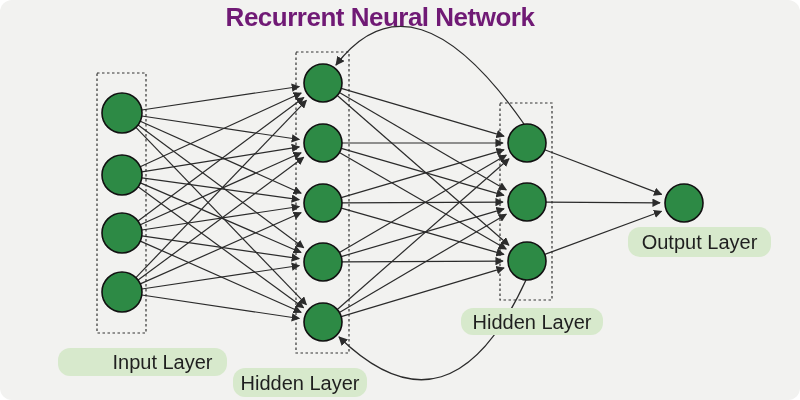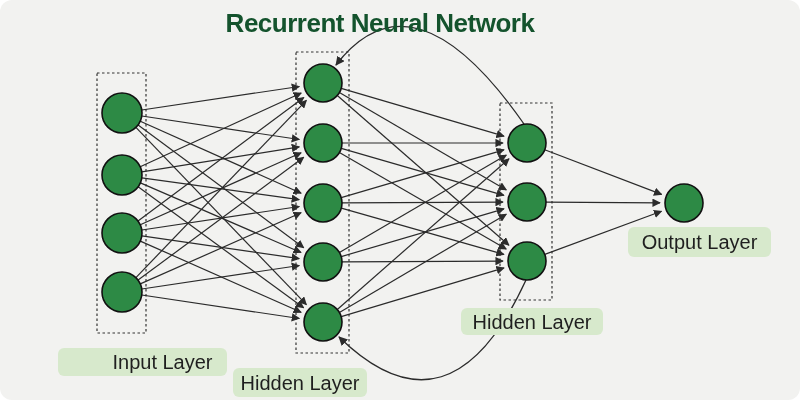--- a/index.html
+++ b/index.html
@@ -6,28 +6,28 @@
     --bg:#f2f2f0; --node-fill:#2d8a45; --node-stroke:#111111;
     --edge:#2b2b2b; --box:#333333; --pill-bg:#d7e9cc; --pill-text:#1f1f1f;
   }
   html,body{margin:0;padding:0;background:#ffffff;}
   .stage{
     position:relative; width:800px; height:400px;
     background:var(--bg); border-radius:12px; overflow:hidden;
     font-family:"Liberation Sans", sans-serif;
   }
   .diagram-title{
-    position:absolute; top:8px; left:0; width:760px;
+    position:absolute; top:2px; left:0; width:760px;
     text-align:center; font-size:26px; font-weight:700;
-    letter-spacing:-0.5px; color:#14532d; z-index:3;
+    letter-spacing:-0.5px; color:#701a75; z-index:3;
   }
   .layer-pill{
     position:absolute; z-index:3;
     background:var(--pill-bg); color:var(--pill-text);
-    border-radius:6px; display:flex; align-items:center; justify-content:center;
+    border-radius:12px; display:flex; align-items:center; justify-content:center;
     font-size:20px; line-height:1; white-space:nowrap;
   }
   svg.diagram{position:absolute; left:0; top:0; z-index:2;}
 </style>
 </head>
 <body>
 
 <div class="stage">
   <div class="diagram-title">Recurrent Neural Network</div>
   <svg class="diagram" width="800" height="400" viewBox="0 0 800 400">

